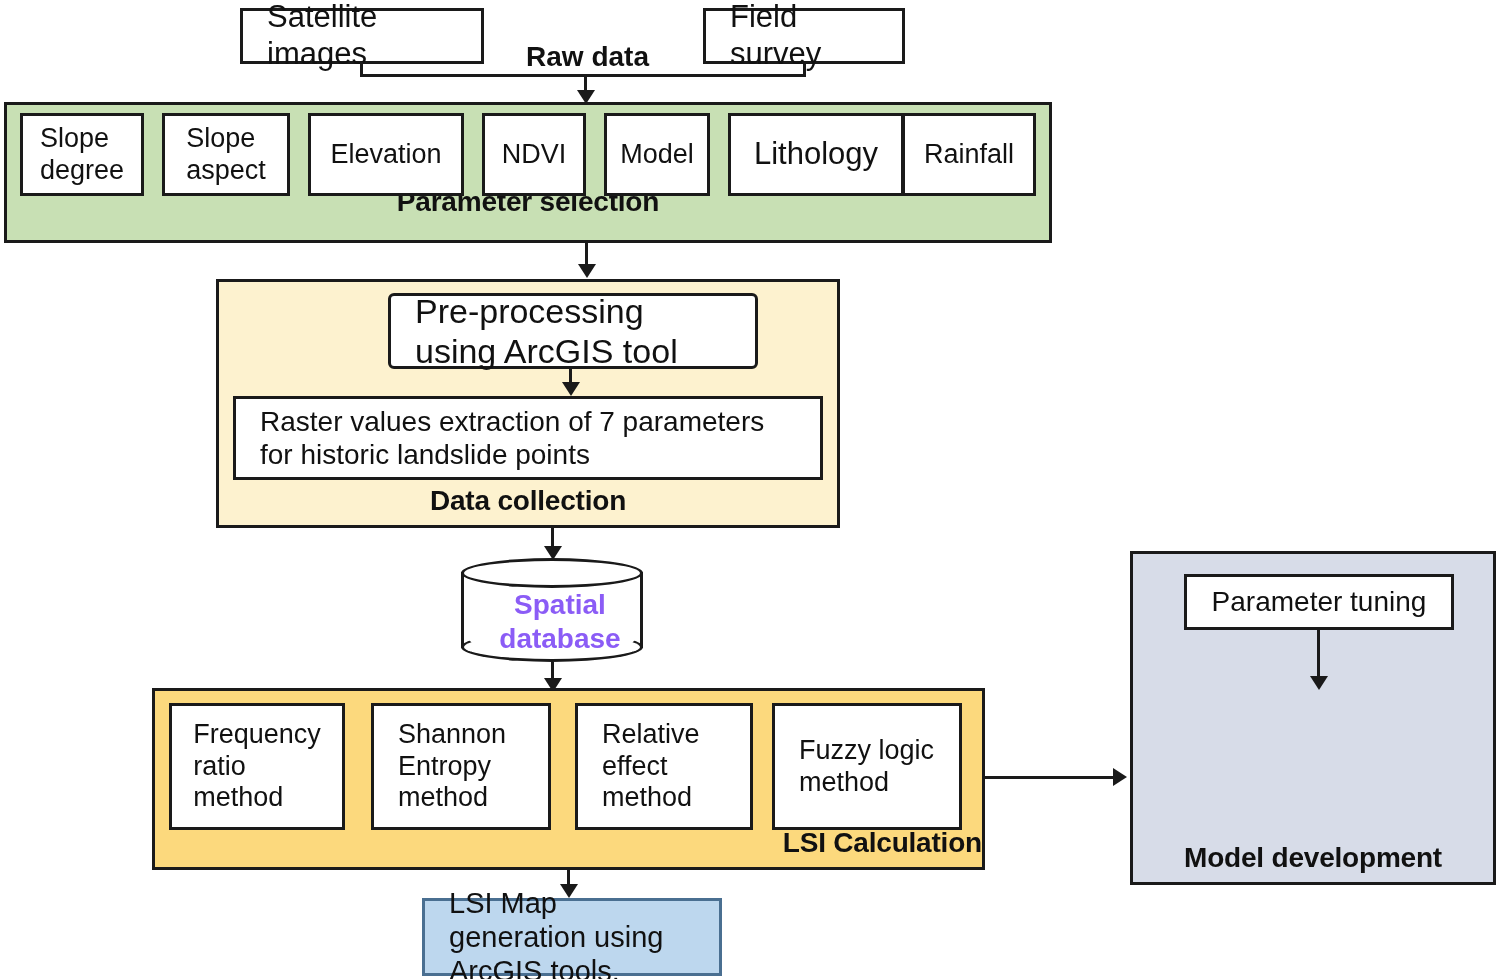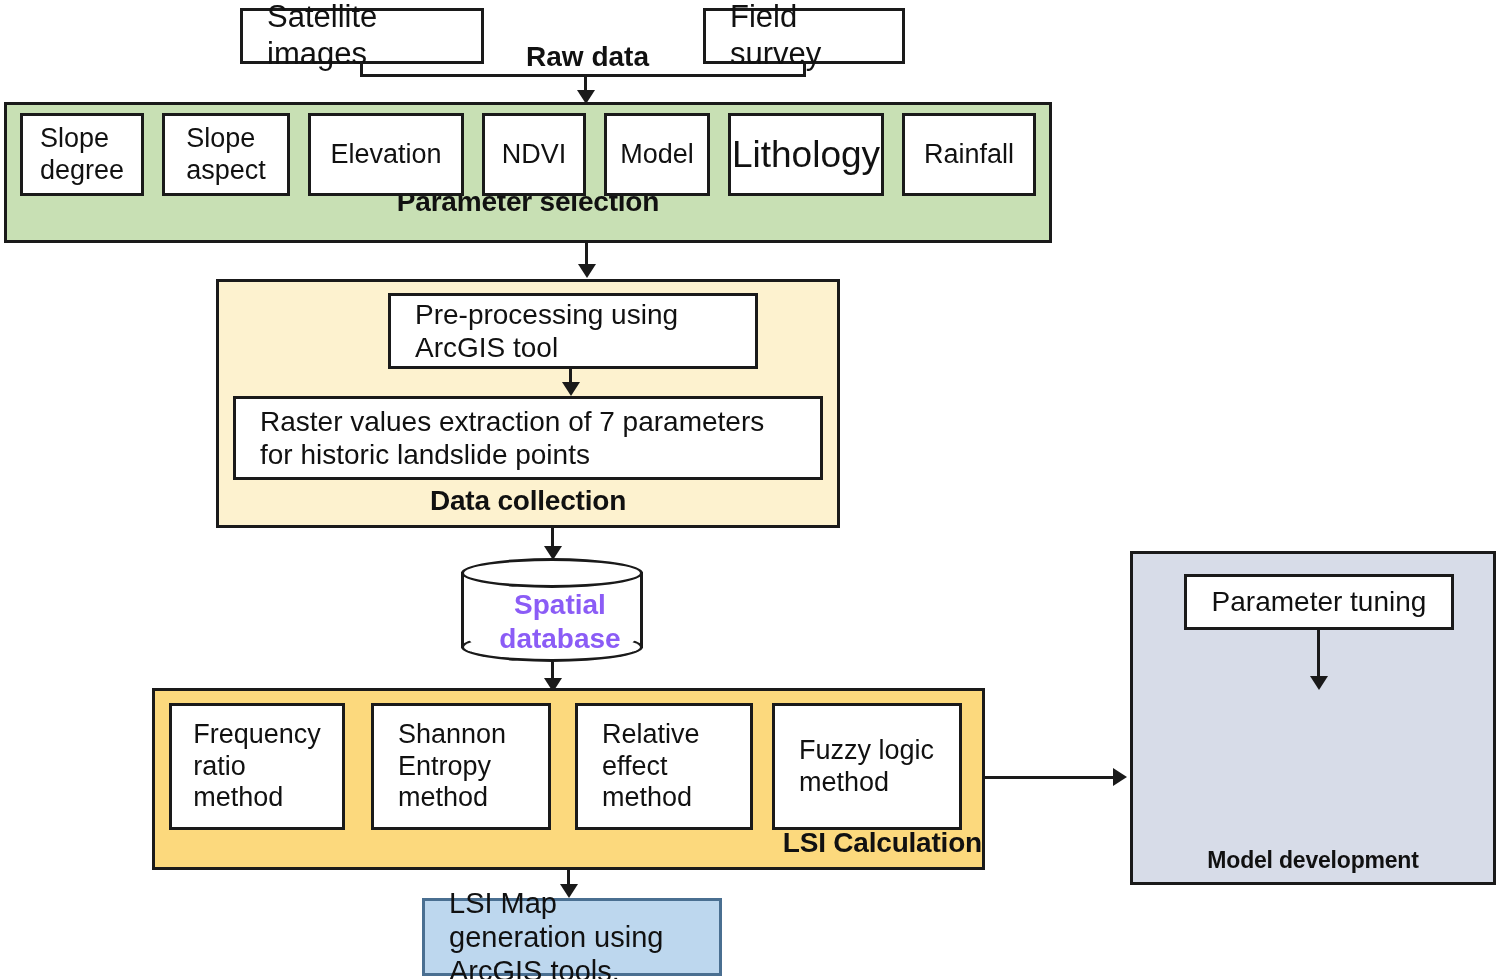--- a/index.html
+++ b/index.html
@@ -152,31 +152,31 @@
 
   <div class="group green" style="left:4px; top:102px; width:1048px; height:141px;">
     <div class="group-title" style="bottom:22px; font-size:28px;">Parameter selection</div>
   </div>
 
   <div class="node" style="left:20px; top:113px; width:124px; height:83px; font-size:27px;">Slope degree</div>
   <div class="node" style="left:162px; top:113px; width:128px; height:83px; font-size:27px;">Slope aspect</div>
   <div class="node" style="left:308px; top:113px; width:156px; height:83px; font-size:27px;">Elevation</div>
   <div class="node" style="left:482px; top:113px; width:104px; height:83px; font-size:27px;">NDVI</div>
   <div class="node" style="left:604px; top:113px; width:106px; height:83px; font-size:27px;">Model</div>
-  <div class="node" style="left:728px; top:113px; width:156px; height:83px; font-size:37px;">Lithology</div>
+  <div class="node" style="left:728px; top:113px; width:176px; height:83px; font-size:31px;">Lithology</div>
   <div class="node" style="left:902px; top:113px; width:134px; height:83px; font-size:27px;">Rainfall</div>
 
   <div class="vline" style="left:585px; top:243px; height:24px;"></div>
   <div class="arrow-down" style="left:578px; top:264px;"></div>
 
   <div class="group cream" style="left:216px; top:279px; width:624px; height:249px;">
     <div class="group-title" style="bottom:8px; font-size:28px;">Data collection</div>
   </div>
 
-  <div class="node" style="left:388px; top:293px; width:370px; height:76px; font-size:28px;">Pre-processing using ArcGIS tool</div>
+  <div class="node" style="left:388px; top:293px; width:370px; height:76px; font-size:34px;border-radius:6px;">Pre-processing using ArcGIS tool</div>
 
   <div class="vline" style="left:569px; top:369px; height:18px;"></div>
   <div class="arrow-down" style="left:562px; top:382px;"></div>
 
   <div class="node" style="left:233px; top:396px; width:590px; height:84px; font-size:28px;">Raster values extraction of 7 parameters for historic landslide points</div>
 
   <div class="vline" style="left:551px; top:528px; height:22px;"></div>
   <div class="arrow-down" style="left:544px; top:546px;"></div>
 
   <div class="cylinder" style="left:461px; top:558px; width:182px; height:104px;">
@@ -200,21 +200,21 @@
 
   <div class="hline" style="left:985px; top:776px; width:130px;"></div>
   <div class="arrow-right" style="left:1113px; top:768px;"></div>
 
   <div class="vline" style="left:567px; top:870px; height:18px;"></div>
   <div class="arrow-down" style="left:560px; top:884px;"></div>
 
   <div class="node blue" style="left:422px; top:898px; width:300px; height:78px; font-size:29px;">LSI Map generation using ArcGIS tools.</div>
 
   <div class="group slate" style="left:1130px; top:551px; width:366px; height:334px;">
-    <div class="group-title" style="bottom:8px; font-size:23px;">Model development</div>
+    <div class="group-title" style="bottom:8px; font-size:28px;">Model development</div>
   </div>
 
   <div class="node" style="left:1184px; top:574px; width:270px; height:56px; font-size:28px;">Parameter tuning</div>
 
   <div class="vline" style="left:1317px; top:630px; height:49px;"></div>
   <div class="arrow-down" style="left:1310px; top:676px;"></div>
 
 
 </div>
 

